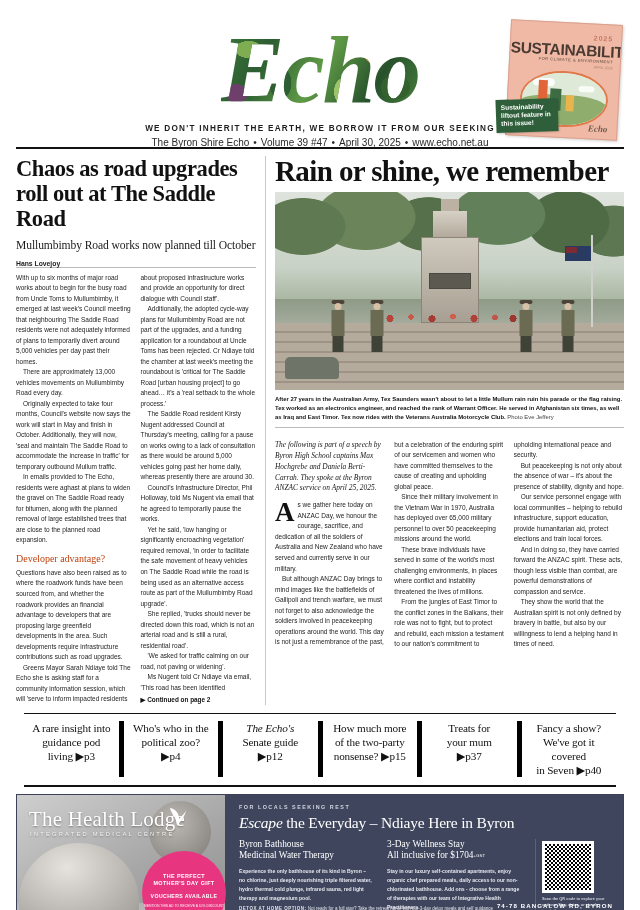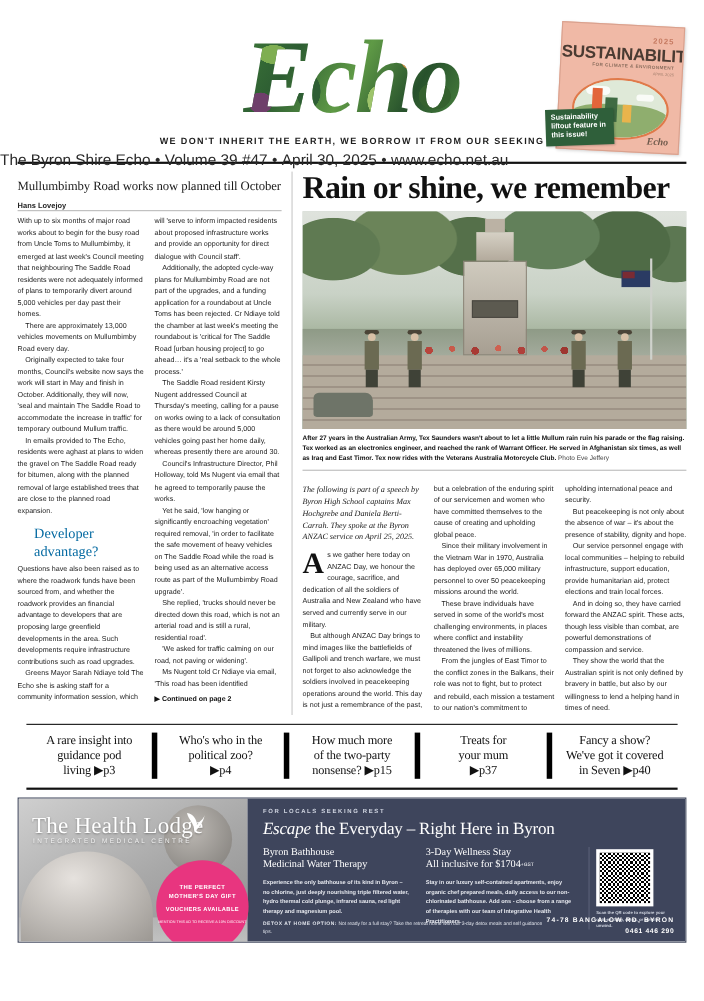--- a/index.html
+++ b/index.html
@@ -31,21 +31,21 @@
     color: transparent; -webkit-text-fill-color: transparent;
     display: inline-block;
   }
   .tagline {
     font-family: "Liberation Sans", sans-serif;
     font-size: 8.2px; font-weight: 700; letter-spacing: 1.25px;
     color: #1d1d1d; text-align: center; margin-top: 1px;
   }
   .pubinfo {
     font-family: "Liberation Sans", sans-serif;
-    font-size: 14px; color: #2a2a2a; text-align: left; margin-top: 4px;
+    font-size: 10px; color: #2a2a2a; text-align: center; margin-top: 4px;
   }
   .pubinfo .dot { margin: 0 4px; }
 
   
   .liftout {
     position: absolute; right: 16px; top: 22px;
     width: 128px; height: 118px;
   }
   .liftout-cover {
     position: absolute; right: 4px; top: 0; width: 112px; height: 116px;
@@ -130,22 +130,22 @@
   }
   .col-hairline { border-top: 1px solid #bbb; margin-bottom: 5px; }
   p.body {
     font-family: "Liberation Sans", sans-serif;
     font-size: 6.5px; line-height: 1.62; color: #1c1c1c;
     text-align: left; margin: 0;
   }
   p.body + p.body { text-indent: 7px; }
   h2.subhead {
     font-family: "Liberation Serif", serif;
-    font-size: 13px; font-weight: 400; color: #0369a1;
-    margin: 7px 0 4px 15px; break-inside: avoid;
+    font-size: 10px; font-weight: 400; color: #c2410c;
+    margin: 7px 0 4px 0; break-inside: avoid;
   }
   .contd {
     font-family: "Liberation Sans", sans-serif;
     font-size: 6.4px; font-weight: 700; color: #111; margin-top: 3px;
   }
   .contd .arrow { color:#111; }
 
   
   h1.main-hl {
     font-family: "Liberation Serif", serif;
@@ -339,20 +339,21 @@
       </div>
       <div class="lo-badge">Sustainability liftout feature in this issue!</div>
     </div>
   </div>
 
   <div class="rule-thick"></div>
 
   <div class="content">
 
     <div class="col-left">
+      <h1 class="lead-hl">Chaos as road upgrades roll out at The Saddle Road</h1>
       <div class="lead-sub">Mullumbimby Road works now planned till October</div>
       <div class="byline">Hans Lovejoy</div>
       <div class="col-hairline"></div>
       <div class="two-col">
         <p class="body">With up to six months of major road works about to begin for the busy road from Uncle Toms to Mullumbimby, it emerged at last week's Council meeting that neighbouring The Saddle Road residents were not adequately informed of plans to temporarily divert around 5,000 vehicles per day past their homes.</p>
         <p class="body">There are approximately 13,000 vehicles movements on Mullumbimby Road every day.</p>
         <p class="body">Originally expected to take four months, Council's website now says the work will start in May and finish in October. Additionally, they will now, 'seal and maintain The Saddle Road to accommodate the increase in traffic' for temporary outbound Mullum traffic.</p>
         <p class="body">In emails provided to The Echo, residents were aghast at plans to widen the gravel on The Saddle Road ready for bitumen, along with the planned removal of large established trees that are close to the planned road expansion.</p>
         <h2 class="subhead">Developer advantage?</h2>
         <p class="body">Questions have also been raised as to where the roadwork funds have been sourced from, and whether the roadwork provides an financial advantage to developers that are proposing large greenfield developments in the area. Such developments require infrastructure contributions such as road upgrades.</p>
@@ -443,20 +444,25 @@
         <span>guidance pod</span><br>
         <span class="pg"><span>living</span>
         <span>▶</span><span>p3</span></span>
       </div>
       <div class="teaser">
         <span>Who's who in the</span><br>
         <span>political zoo?</span><br>
         <span class="pg"><span>▶</span><span>p4</span></span>
       </div>
       <div class="teaser">
+        <em>The Echo's</em><br>
+        <span>Senate guide</span><br>
+        <span class="pg"><span>▶</span><span>p12</span></span>
+      </div>
+      <div class="teaser">
         <span>How much more</span><br>
         <span>of the two-party</span><br>
         <span class="pg"><span>nonsense?</span>
         <span>▶</span><span>p15</span></span>
       </div>
       <div class="teaser">
         <span>Treats for</span><br>
         <span>your mum</span><br>
         <span class="pg"><span>▶</span><span>p37</span></span>
       </div>
@@ -485,21 +491,21 @@
         <div class="l1">MOTHER'S DAY GIFT</div>
         <div class="l2">VOUCHERS AVAILABLE</div>
         <div class="l3">MENTION THIS AD TO RECEIVE A 10% DISCOUNT</div>
       </div>
     </div>
 
     <div class="ad-body">
       <div class="ad-kicker">FOR LOCALS SEEKING REST</div>
       <div class="ad-head">
         <em>Escape</em>
-        <span>the Everyday – Right Here in Byron</span>
+        <span>the Everyday – Ndiaye Here in Byron</span>
       </div>
       <div class="ad-cols">
         <div class="ad-col">
           <div class="ad-st">
             <span>Byron Bathhouse</span><br>
             <span>Medicinal Water Therapy</span>
           </div>
           <div class="ad-tx">Experience the only bathhouse of its kind in Byron – no chlorine, just deeply nourishing triple filtered water, hydro thermal cold plunge, infrared sauna, red light therapy and magnesium pool.</div>
         </div>
         <div class="ad-col">

